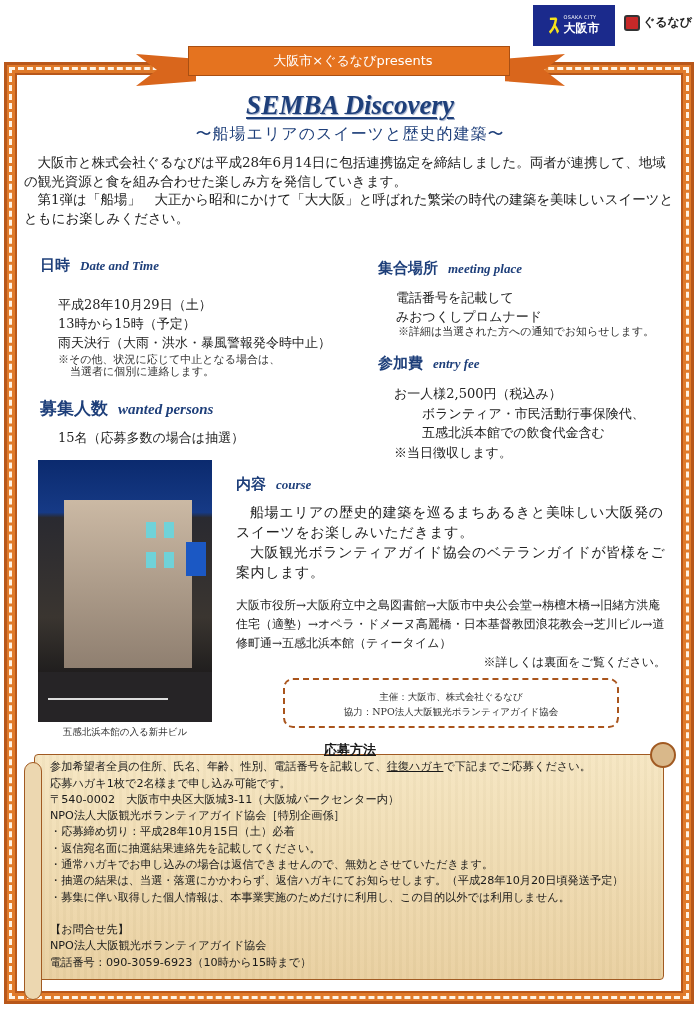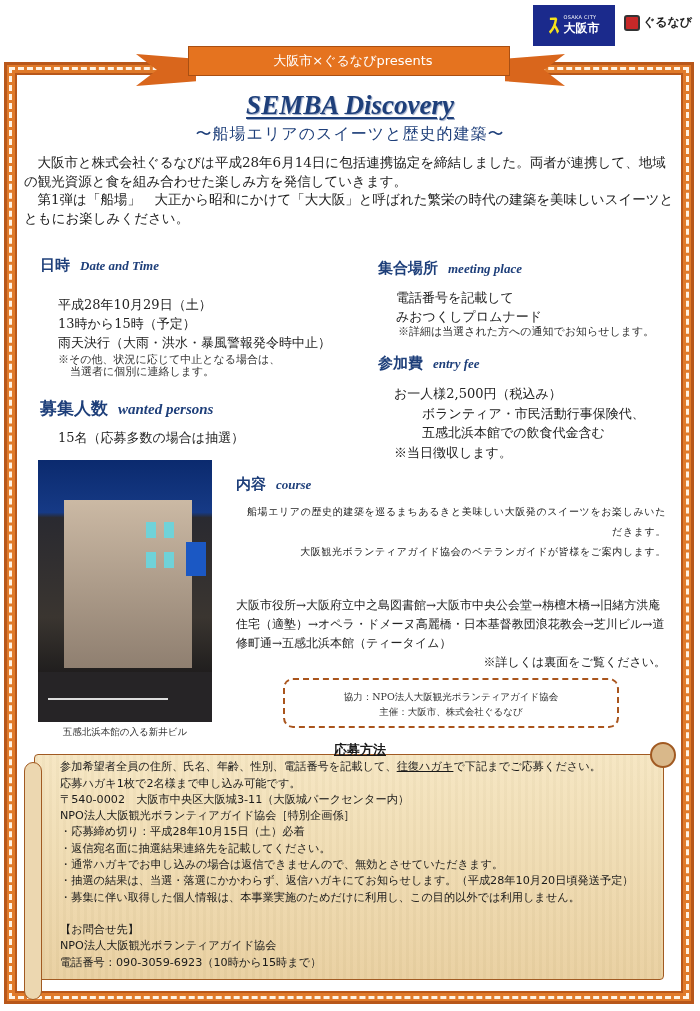--- a/index.html
+++ b/index.html
@@ -49,21 +49,21 @@
     .photo .sign { position: absolute; left: 148px; top: 82px; width: 20px; height: 34px; background: #1b58c4; }
     .caption { position: absolute; left: 38px; top: 726px; width: 174px; text-align: center; font-size: 9.5px; color: #333; }
 
     .credit-box { position: absolute; left: 283px; top: 678px; width: 336px; height: 50px; border: 2px dashed #a9541c; border-radius: 10px; text-align: center; font-size: 9.5px; line-height: 15px; padding-top: 9px; color: #333; }
 
     
     .scroll { position: absolute; left: 22px; top: 742px; width: 652px; height: 254px; }
     .scroll-body { position: absolute; left: 12px; top: 12px; width: 630px; height: 226px; background: repeating-linear-gradient(90deg, rgba(0,0,0,0.02) 0 3px, rgba(255,255,255,0.03) 3px 7px), linear-gradient(180deg, #f6e6c2, #e9d0a0); border: 1.5px solid #a15a22; border-radius: 4px; }
     .scroll-curl-r { position: absolute; right: -2px; top: 0; width: 26px; height: 26px; border-radius: 50%; background: #d9b88a; border: 2px solid #a15a22; }
     .scroll-curl-l { position: absolute; left: 2px; top: 20px; width: 18px; height: 238px; background: #ecd7b0; border: 1.5px solid #a15a22; border-radius: 9px; }
-    .scroll-text { position: absolute; left: 38px; top: 0; width: 600px; font-family: "DejaVu Sans", sans-serif; font-size: 11.2px; line-height: 16.3px; color: #1a1a1a; }
+    .scroll-text { position: absolute; left: 28px; top: 0; width: 600px; font-family: "DejaVu Sans", sans-serif; font-size: 11.2px; line-height: 16.3px; color: #1a1a1a; }
     .scroll-text .head { text-align: center; font-weight: bold; font-size: 13px; text-decoration: underline; margin-bottom: 1px; }
     .scroll-text u { text-decoration: underline; }
     .gap { height: 16px; }
   </style>
 </head>
 <body>
 
 <div class="logo-osaka">
   <span class="mark">ｽ</span>
   <span class="txt">
@@ -136,32 +136,32 @@
     <div class="win" style="left:100px; top:52px;"></div>
   </div>
   <div class="sign"></div>
   <div class="road"></div>
 </div>
 <div class="caption">五感北浜本館の入る新井ビル</div>
 
 <div class="sec-title" style="left:236px; top:475px;">
   <span>内容</span><span class="en">course</span>
 </div>
-<div class="block" style="left:236px; top:502px; width:430px; font-size:10px; line-height:20px; letter-spacing:0.6px;text-align:right;">
+<div class="block" style="left:236px; top:502px; width:430px; font-size:14px; line-height:20px; letter-spacing:0.6px;">
   <p style="text-indent:1em;">船場エリアの歴史的建築を巡るまちあるきと美味しい大阪発のスイーツをお楽しみいただきます。</p>
   <p style="text-indent:1em;">大阪観光ボランティアガイド協会のベテランガイドが皆様をご案内します。</p>
 </div>
 <div class="block" style="left:236px; top:596px; width:430px; font-size:12px; line-height:19px;">
   <p>大阪市役所→大阪府立中之島図書館→大阪市中央公会堂→栴檀木橋→旧緒方洪庵住宅（適塾）→オペラ・ドメーヌ高麗橋・日本基督教団浪花教会→芝川ビル→道修町通→五感北浜本館（ティータイム）</p>
   <p style="text-align:right;">※詳しくは裏面をご覧ください。</p>
 </div>
 
 <div class="credit-box">
+  <div>主催：大阪市、株式会社ぐるなび</div>
   <div>協力：NPO法人大阪観光ボランティアガイド協会</div>
-  <div>主催：大阪市、株式会社ぐるなび</div>
 </div>
 
 <div class="scroll">
   <div class="scroll-body"></div>
   <div class="scroll-curl-l"></div>
   <div class="scroll-curl-r"></div>
   <div class="scroll-text">
     <div class="head">応募方法</div>
     <div><span>参加希望者全員の住所、氏名、年齢、性別、電話番号を記載して、</span><u>往復ハガキ</u><span>で下記までご応募ください。</span></div>
     <div>応募ハガキ1枚で2名様まで申し込み可能です。</div>

